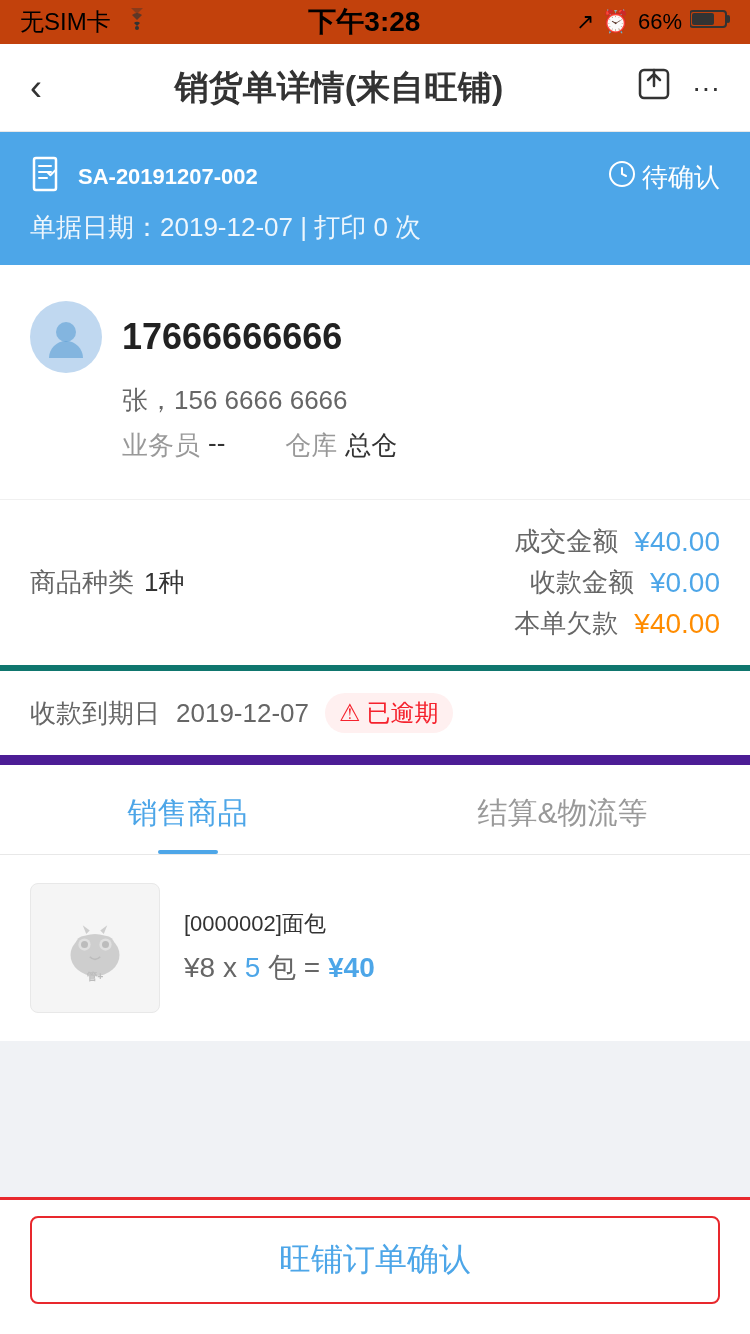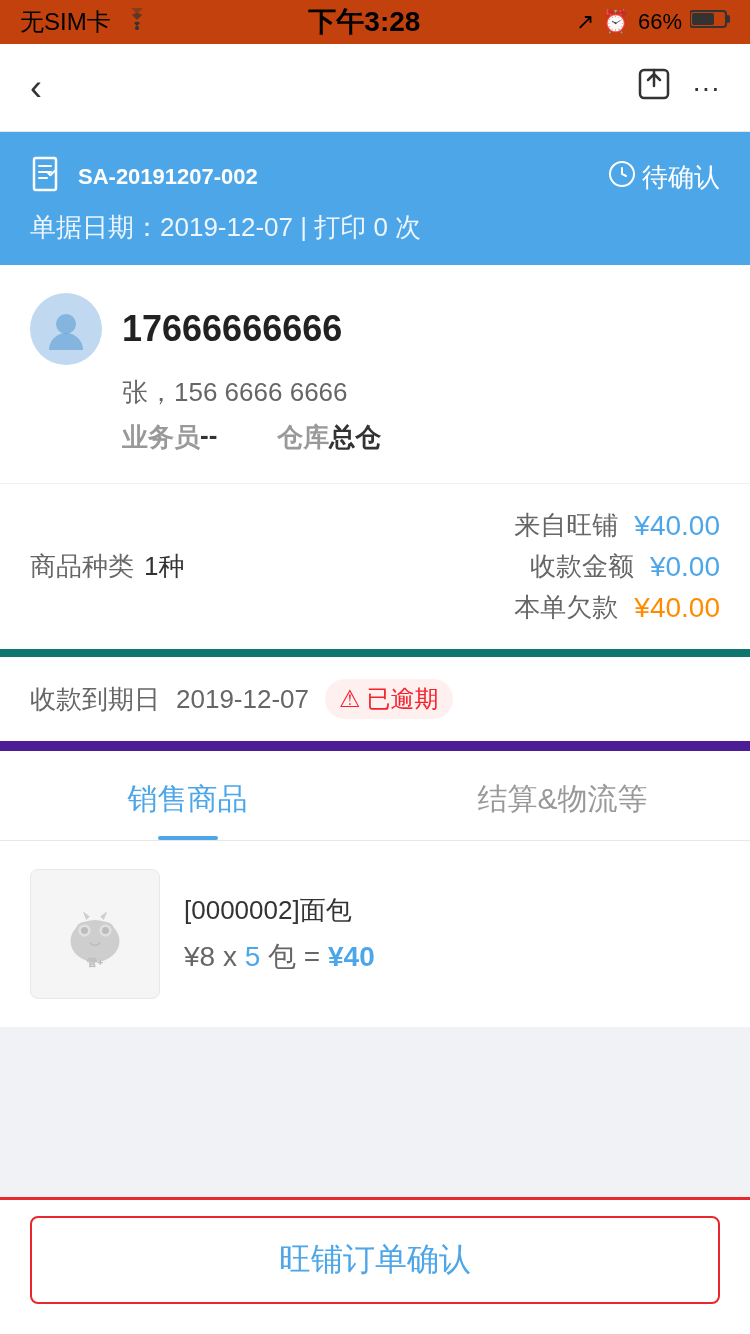--- a/index.html
+++ b/index.html
@@ -86,21 +86,21 @@
       gap: 6px;
     }
     .order-date {
       color: rgba(255,255,255,0.9);
       font-size: 26px;
     }
 
     
     .customer-section {
       background: #fff;
-      padding: 28px 30px;
+      padding: 36px 30px;
       margin-bottom: 0;
     }
     .customer-row {
       display: flex;
       align-items: center;
       gap: 20px;
       margin-bottom: 10px;
     }
     .avatar {
       width: 72px;
@@ -125,21 +125,21 @@
       margin-left: 92px;
       margin-bottom: 10px;
     }
     .customer-meta {
       display: flex;
       gap: 60px;
       margin-left: 92px;
       font-size: 26px;
       color: #666;
     }
-    .meta-item { display: flex; gap: 0; font-weight: bold; }
+    .meta-item { display: flex; gap: 8px; }
     .meta-label { color: #999; }
     .meta-value { color: #333; }
 
     
     .amounts-section {
       background: #fff;
       padding: 24px 30px;
       border-top: 1px solid #f0f0f0;
     }
     .amounts-row {
@@ -171,21 +171,21 @@
       font-size: 26px;
     }
     .amount-label { color: #666; }
     .amount-value-blue { color: #4da6e8; font-size: 28px; }
     .amount-value-orange { color: #ff8c00; font-size: 28px; }
 
     
     .due-section {
       background: #fff;
       padding: 22px 30px;
-      border-top: 8px solid #0f766e;
+      border-top: 6px solid #0f766e;
       display: flex;
       align-items: center;
       font-size: 26px;
       color: #666;
       gap: 16px;
     }
     .overdue-badge {
       background: #fff0f0;
       color: #f5222d;
       border-radius: 20px;
@@ -247,21 +247,21 @@
       display: flex;
       align-items: center;
       justify-content: center;
       flex-shrink: 0;
       border: 1px solid #e8e8e8;
     }
     .product-info {
       flex: 1;
     }
     .product-name {
-      font-size: 26px;
+      font-size: 22px;
       color: #333;
       margin-bottom: 10px;
       font-weight: 500;
     }
     .product-price {
       font-size: 28px;
       color: #666;
     }
     .qty-highlight {
       color: #4da6e8;
@@ -337,20 +337,21 @@
         <rect x="2" y="4" width="22" height="12" rx="2" fill="#333"></rect>
       </svg>
     </span>
   </div>
 </div>
 
 <div class="nav-bar">
   <div class="nav-left">
     <span class="nav-back">‹</span>
   </div>
+  <div class="nav-title">销货单详情(来自旺铺)</div>
   <div class="nav-right">
     <span class="nav-icon">
       <svg width="36" height="36" viewBox="0 0 36 36">
         <rect x="4" y="4" width="28" height="28" rx="4" fill="none" stroke="#333" stroke-width="2.5"></rect>
         <path d="M18 4v16M12 14l6-6 6 6" stroke="#333" stroke-width="2.5" fill="none" stroke-linecap="round"></path>
       </svg>
     </span>
     <span class="nav-icon">···</span>
   </div>
 </div>
@@ -404,21 +405,21 @@
 </div>
 
 <div class="amounts-section">
   <div class="amounts-row">
     <div class="product-types">
       <span>商品种类</span>
       <span class="product-types-value">1种</span>
     </div>
     <div class="amounts-right">
       <div class="amount-item">
-        <span class="amount-label">来自旺铺</span>
+        <span class="amount-label">成交金额</span>
         <span class="amount-value-blue">¥40.00</span>
       </div>
       <div class="amount-item">
         <span class="amount-label">收款金额</span>
         <span class="amount-value-blue">¥0.00</span>
       </div>
       <div class="amount-item">
         <span class="amount-label">本单欠款</span>
         <span class="amount-value-orange">¥40.00</span>
       </div>

